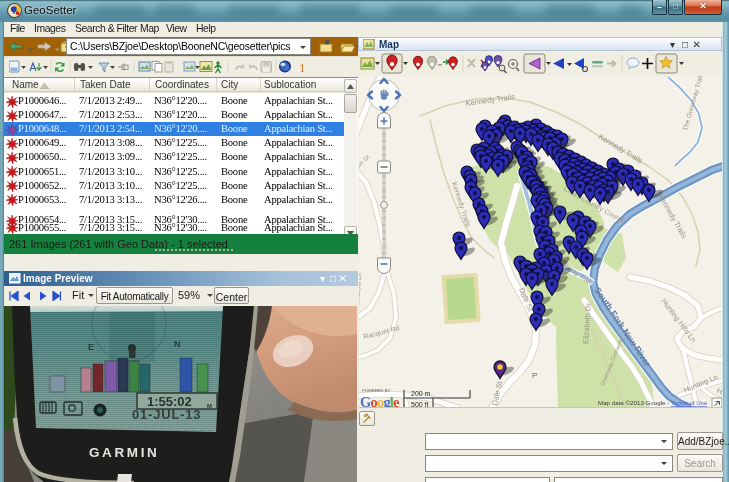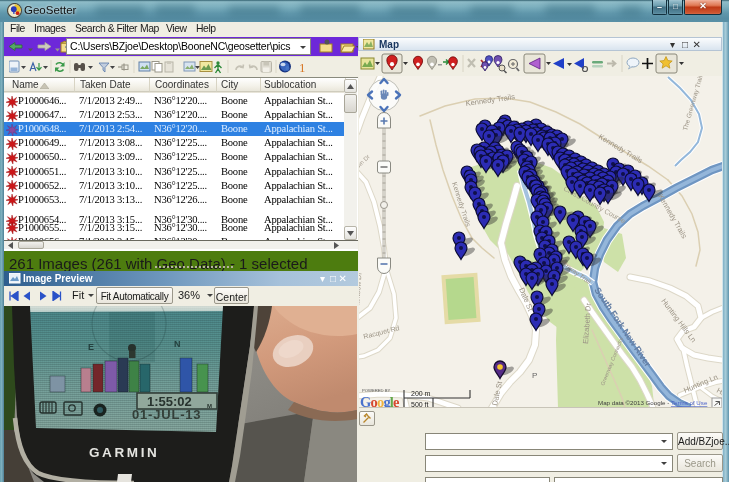--- a/index.html
+++ b/index.html
@@ -24,39 +24,39 @@
 
 
 #lborder { left:0; top:22px; width:4px; height:460px; background:linear-gradient(to right,#69a1b0,#7fb0bf 40%,#4d7f95); }
 #rborder { left:722px; top:22px; width:7px; height:460px; background:linear-gradient(to right,#7fb0c6,#a9cdd9 45%,#5d93ab); border-left:1px solid #d2e4ea; }
 
 
 #menubar { left:4px; top:22px; width:718px; height:15px; background:#f0eee3; font-size:10.4px; color:#1a1a1a; letter-spacing:-0.45px;border-radius:7px; }
 #menubar span { position:absolute; top:1px; }
 
 
-#toolbar1 { left:4px; top:37px; width:354px; height:20px; background:#6d28d9; border-bottom:1px solid #e2dfd2; }
+#toolbar1 { left:4px; top:37px; width:354px; height:20px; background:#a16207; border-bottom:1px solid #e2dfd2; }
 #toolbar2 { left:4px; top:57px; width:354px; height:20px; background:#f0eee3; }
 #pathbox { position:absolute; left:62px; top:1px; width:245px; height:17px; background:#fff; border:1px solid #8a8a7e; font-size:10.5px; letter-spacing:-0.2px; color:#000; line-height:15px; padding-left:3px; white-space:nowrap; overflow:hidden; }
 .dd { position:absolute; width:0; height:0; border-left:3px solid transparent; border-right:3px solid transparent; border-top:3px solid #404040; }
 
 
 #tablewrap { left:4px; top:77px; width:354px; height:174px; background:#fff; border-top:1px solid #898a7d; }
 .th { position:absolute; top:0; height:14px; background:linear-gradient(to bottom,#ffffff,#f4f2ea 60%,#e9e6da); border-right:1px solid #d8d4c4; border-bottom:1px solid #cfccbd; font-size:10px; color:#333; padding:1px 0 0 4px; }
 .row { position:absolute; left:0; width:340px; height:14px; font-size:10.6px; letter-spacing:-0.25px; color:#000; white-space:nowrap;font-family:Liberation Serif, serif; }
 .row.sel { background:#2e81e2; color:#dcecff; }
 .cell { position:absolute; top:1px; }
 .ric { position:absolute; left:2px; top:1.5px; width:12px; height:12px; }
 
 .sb { position:absolute; background:#f2f1ec; }
 .sbbtn { position:absolute; background:linear-gradient(to bottom,#fdfdfd,#e4e3de); border:1px solid #b8b5a9; border-radius:2px; }
 .sbthumb { position:absolute; background:linear-gradient(to bottom,#f2f1ee,#d8d6cf); border:1px solid #a9a699; border-radius:2px; }
 
 
-#status { left:4px; top:251px; width:354px; height:20px; background:#4d7c0f; font-size:15px; color:#1a1a1a; }
+#status { left:4px; top:234px; width:354px; height:20px; background:#15803d; font-size:11px; color:#1a1a1a; }
 #status span { position:absolute; left:5px; top:4px; }
 #splitdots { position:absolute; left:150px; top:15px; width:80px; height:3px;
   background:radial-gradient(circle 1px at 2px 1px,#b5b19e 99%,transparent) repeat-x; background-size:4px 3px; }
 
 
 #ipheader { left:4px; top:271px; width:354px; height:15px;
   background:linear-gradient(to right,#2e5e8e 0%,#6e97bd 45%,#a6c1da 78%,#b3cade 100%); color:#fff; font-size:10px; font-weight:bold; }
 #ipheader .ttl { position:absolute; left:19px; top:2px; }
 #iptoolbar { left:4px; top:286px; width:354px; height:20px; background:#f0eee3; }
 .pbtn { position:absolute; top:1px; height:17px; background:linear-gradient(to bottom,#fcfbf8,#e9e6dc); border:1px solid #9a978a; border-radius:2px; font-size:11px; color:#1a1a1a; text-align:center; }
@@ -373,21 +373,21 @@
   <div id="iptoolbar" class="abs">
     <svg class="abs" style="left:5px;top:5px" width="54" height="10" viewBox="0 0 54 10">
       <path d="M1 0.5 v9 M9 0.5 v9 l-6.5 -4.5 Z" fill="#2a52c8" stroke="#2a52c8" stroke-width="1.3"></path>
       <path d="M21 0.5 v9 l-6.5 -4.5 Z" fill="#2a52c8"></path>
       <path d="M31 0.5 v9 l6.5 -4.5 Z" fill="#2a52c8"></path>
       <path d="M44 0.5 v9 l6.5 -4.5 Z M51.5 0.5 v9" fill="#2a52c8" stroke="#2a52c8" stroke-width="1.3"></path>
     </svg>
     <span class="hbt" style="left:68px;top:3px">Fit</span>
     <div class="dd" style="left:84px;top:8px"></div>
     <div class="pbtn" style="left:92px;width:77px;padding-top:3px;font-size:10px;letter-spacing:-0.3px">Fit Automatically</div>
-    <span class="hbt" style="left:174px;top:3px">36%</span>
+    <span class="hbt" style="left:174px;top:3px">59%</span>
     <div class="dd" style="left:203px;top:8px"></div>
     <div class="pbtn" style="left:210px;width:35px;padding-top:3px;font-size:10.5px">Center</div>
   </div>
 
   <div id="photo" class="abs">
       <svg width="353" height="176" viewBox="0 0 353 176" style="position:absolute;left:0;top:0">
         <defs>
           <linearGradient id="pav" x1="0" y1="0" x2="1" y2="1">
             <stop offset="0" stop-color="#96948d"></stop>
             <stop offset="0.55" stop-color="#8b8983"></stop>

